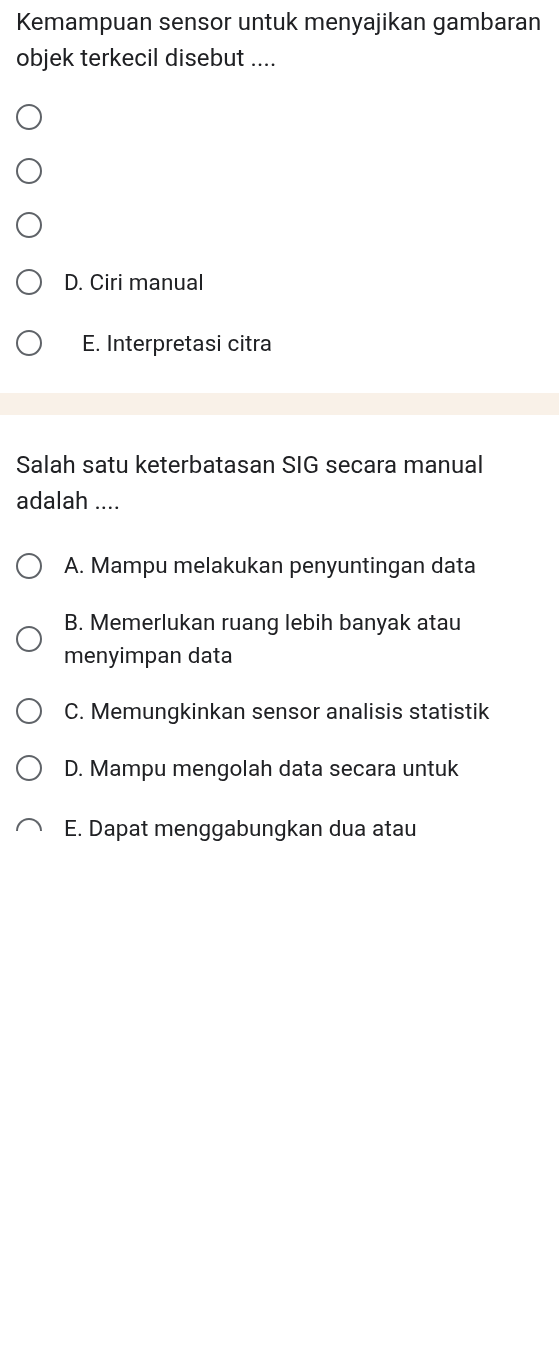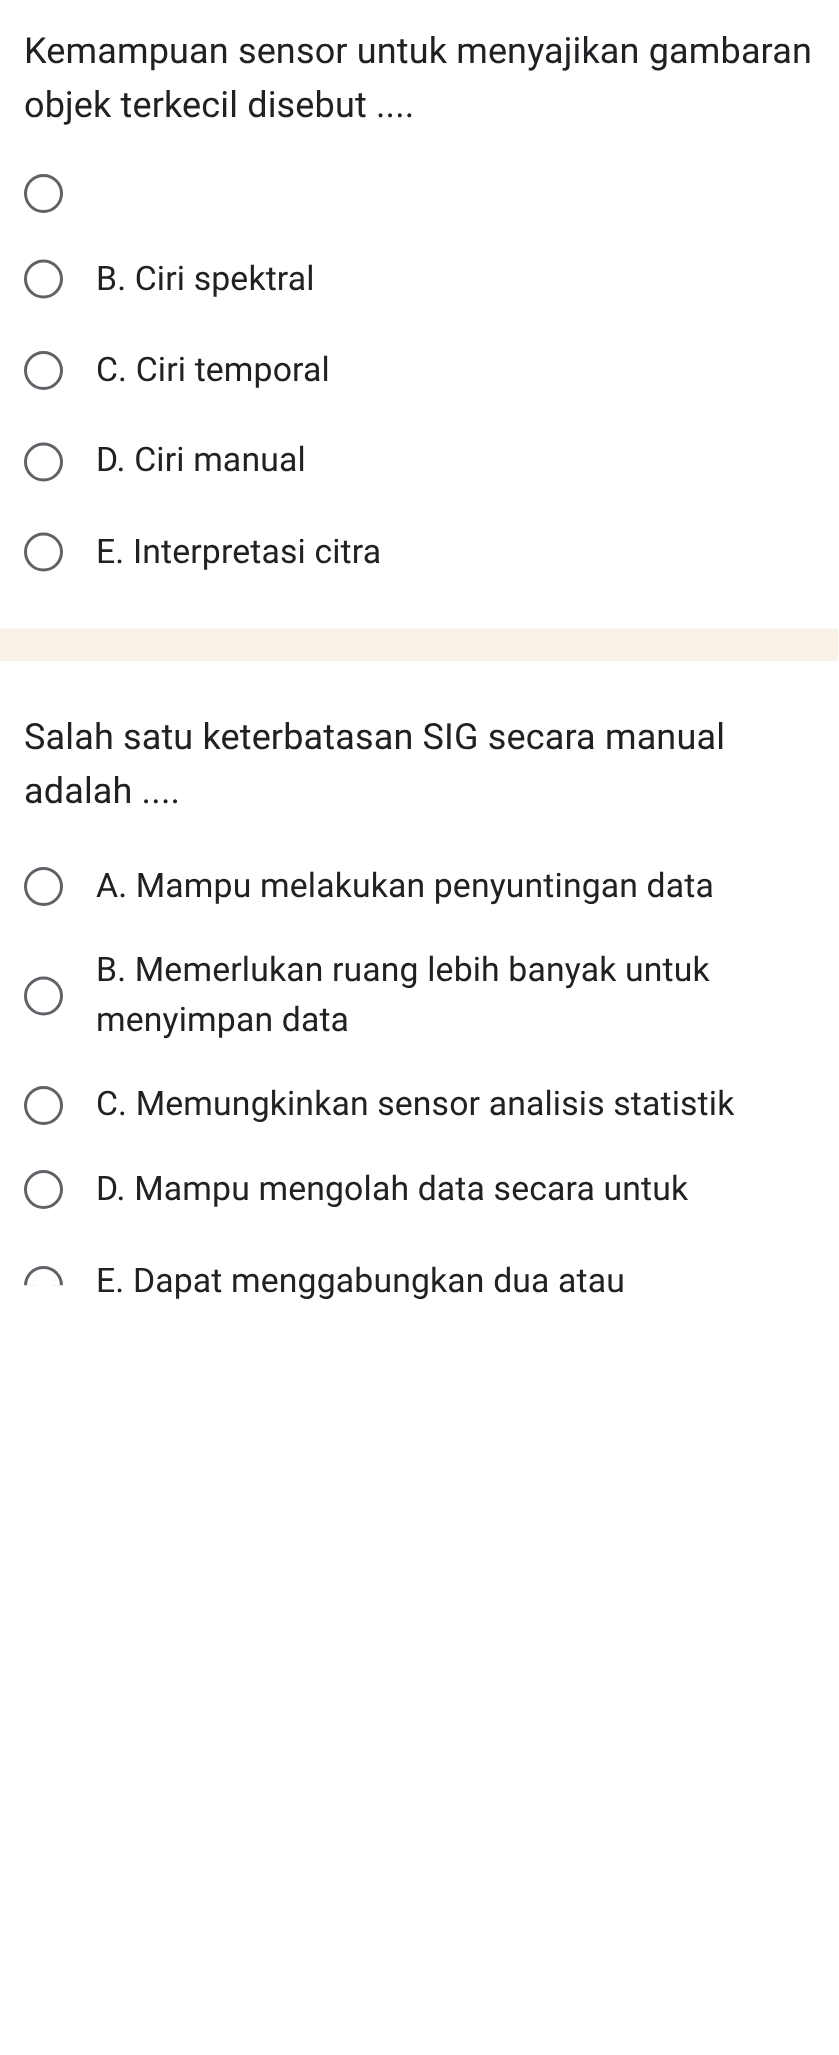--- a/index.html
+++ b/index.html
@@ -42,21 +42,21 @@
     font-size: 22.5px;
     line-height: 1.45;
     color: #202124;
     letter-spacing: 0.1px;
   }
   .separator {
     height: 22px;
     background: #f9f1e8;
     width: 100%;
   }
-  .q1 .question-text { padding-top: 16px; }
+  .q1 .question-text { padding-top: 4px; }
   .q2 { padding-top: 32px; }
   .q2 .question-text { margin-bottom: 30px; }
   .last-partial {
     display: flex;
     align-items: flex-start;
     padding-top: 4px;
     margin-top: 22px;
   }
   .last-partial .radio-half {
     width: 26px;
@@ -73,48 +73,46 @@
 <body>
 
 <div class="question-block q1">
   <div class="question-text">Kemampuan sensor untuk menyajikan gambaran objek terkecil disebut ....</div>
 
   <div class="option-row">
     <div class="radio"></div>
   </div>
   <div class="option-row">
     <div class="radio"></div>
-    <div class="option-label">B. Ciri spektral</div>
   </div>
   <div class="option-row">
     <div class="radio"></div>
-    <div class="option-label">C. Ciri temporal</div>
   </div>
   <div class="option-row">
     <div class="radio"></div>
     <div class="option-label">D. Ciri manual</div>
   </div>
-  <div class="option-row" style="margin-bottom:10px;">
+  <div class="option-row" style="margin-bottom:10px;gap:18px;">
     <div class="radio"></div>
     <div class="option-label">E. Interpretasi citra</div>
   </div>
 </div>
 
 <div class="separator"></div>
 
 <div class="question-block q2">
   <div class="question-text">Salah satu keterbatasan SIG secara manual adalah ....</div>
 
   <div class="option-row multiline">
     <div class="radio"></div>
     <div class="option-label">A. Mampu melakukan penyuntingan data</div>
   </div>
   <div class="option-row multiline">
     <div class="radio"></div>
-    <div class="option-label">B. Memerlukan ruang lebih banyak untuk menyimpan data</div>
+    <div class="option-label">B. Memerlukan ruang lebih banyak atau menyimpan data</div>
   </div>
   <div class="option-row multiline">
     <div class="radio"></div>
     <div class="option-label">C. Memungkinkan sensor analisis statistik</div>
   </div>
   <div class="option-row multiline">
     <div class="radio"></div>
     <div class="option-label">D. Mampu mengolah data secara untuk</div>
   </div>
   <div class="last-partial">

